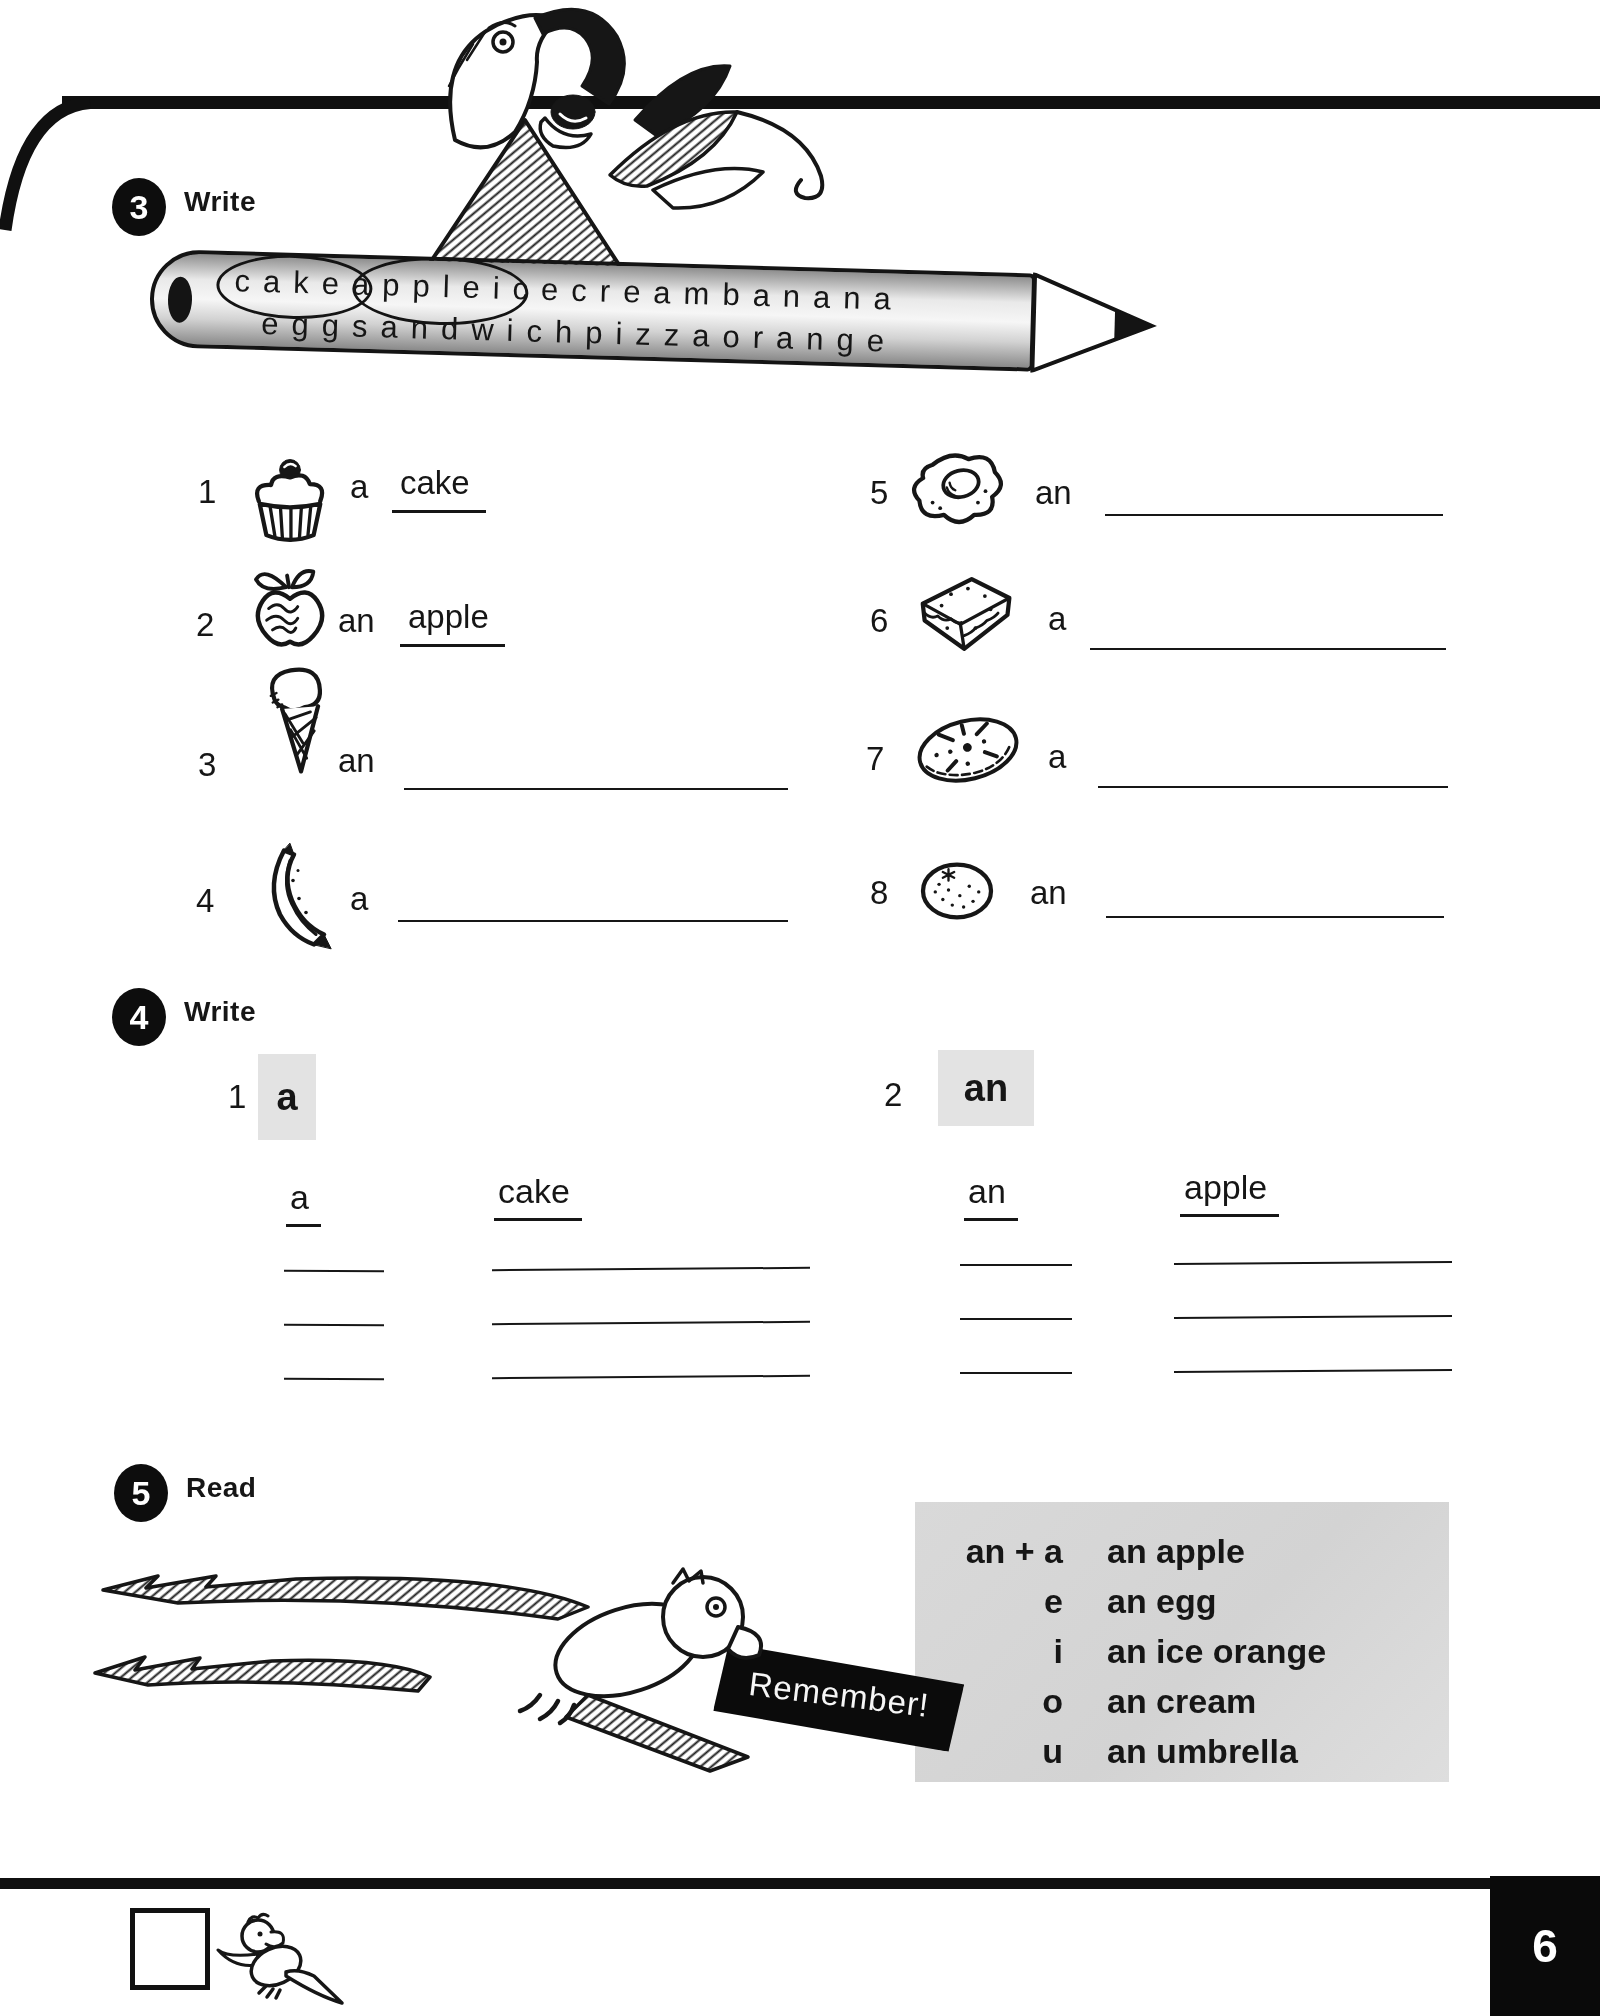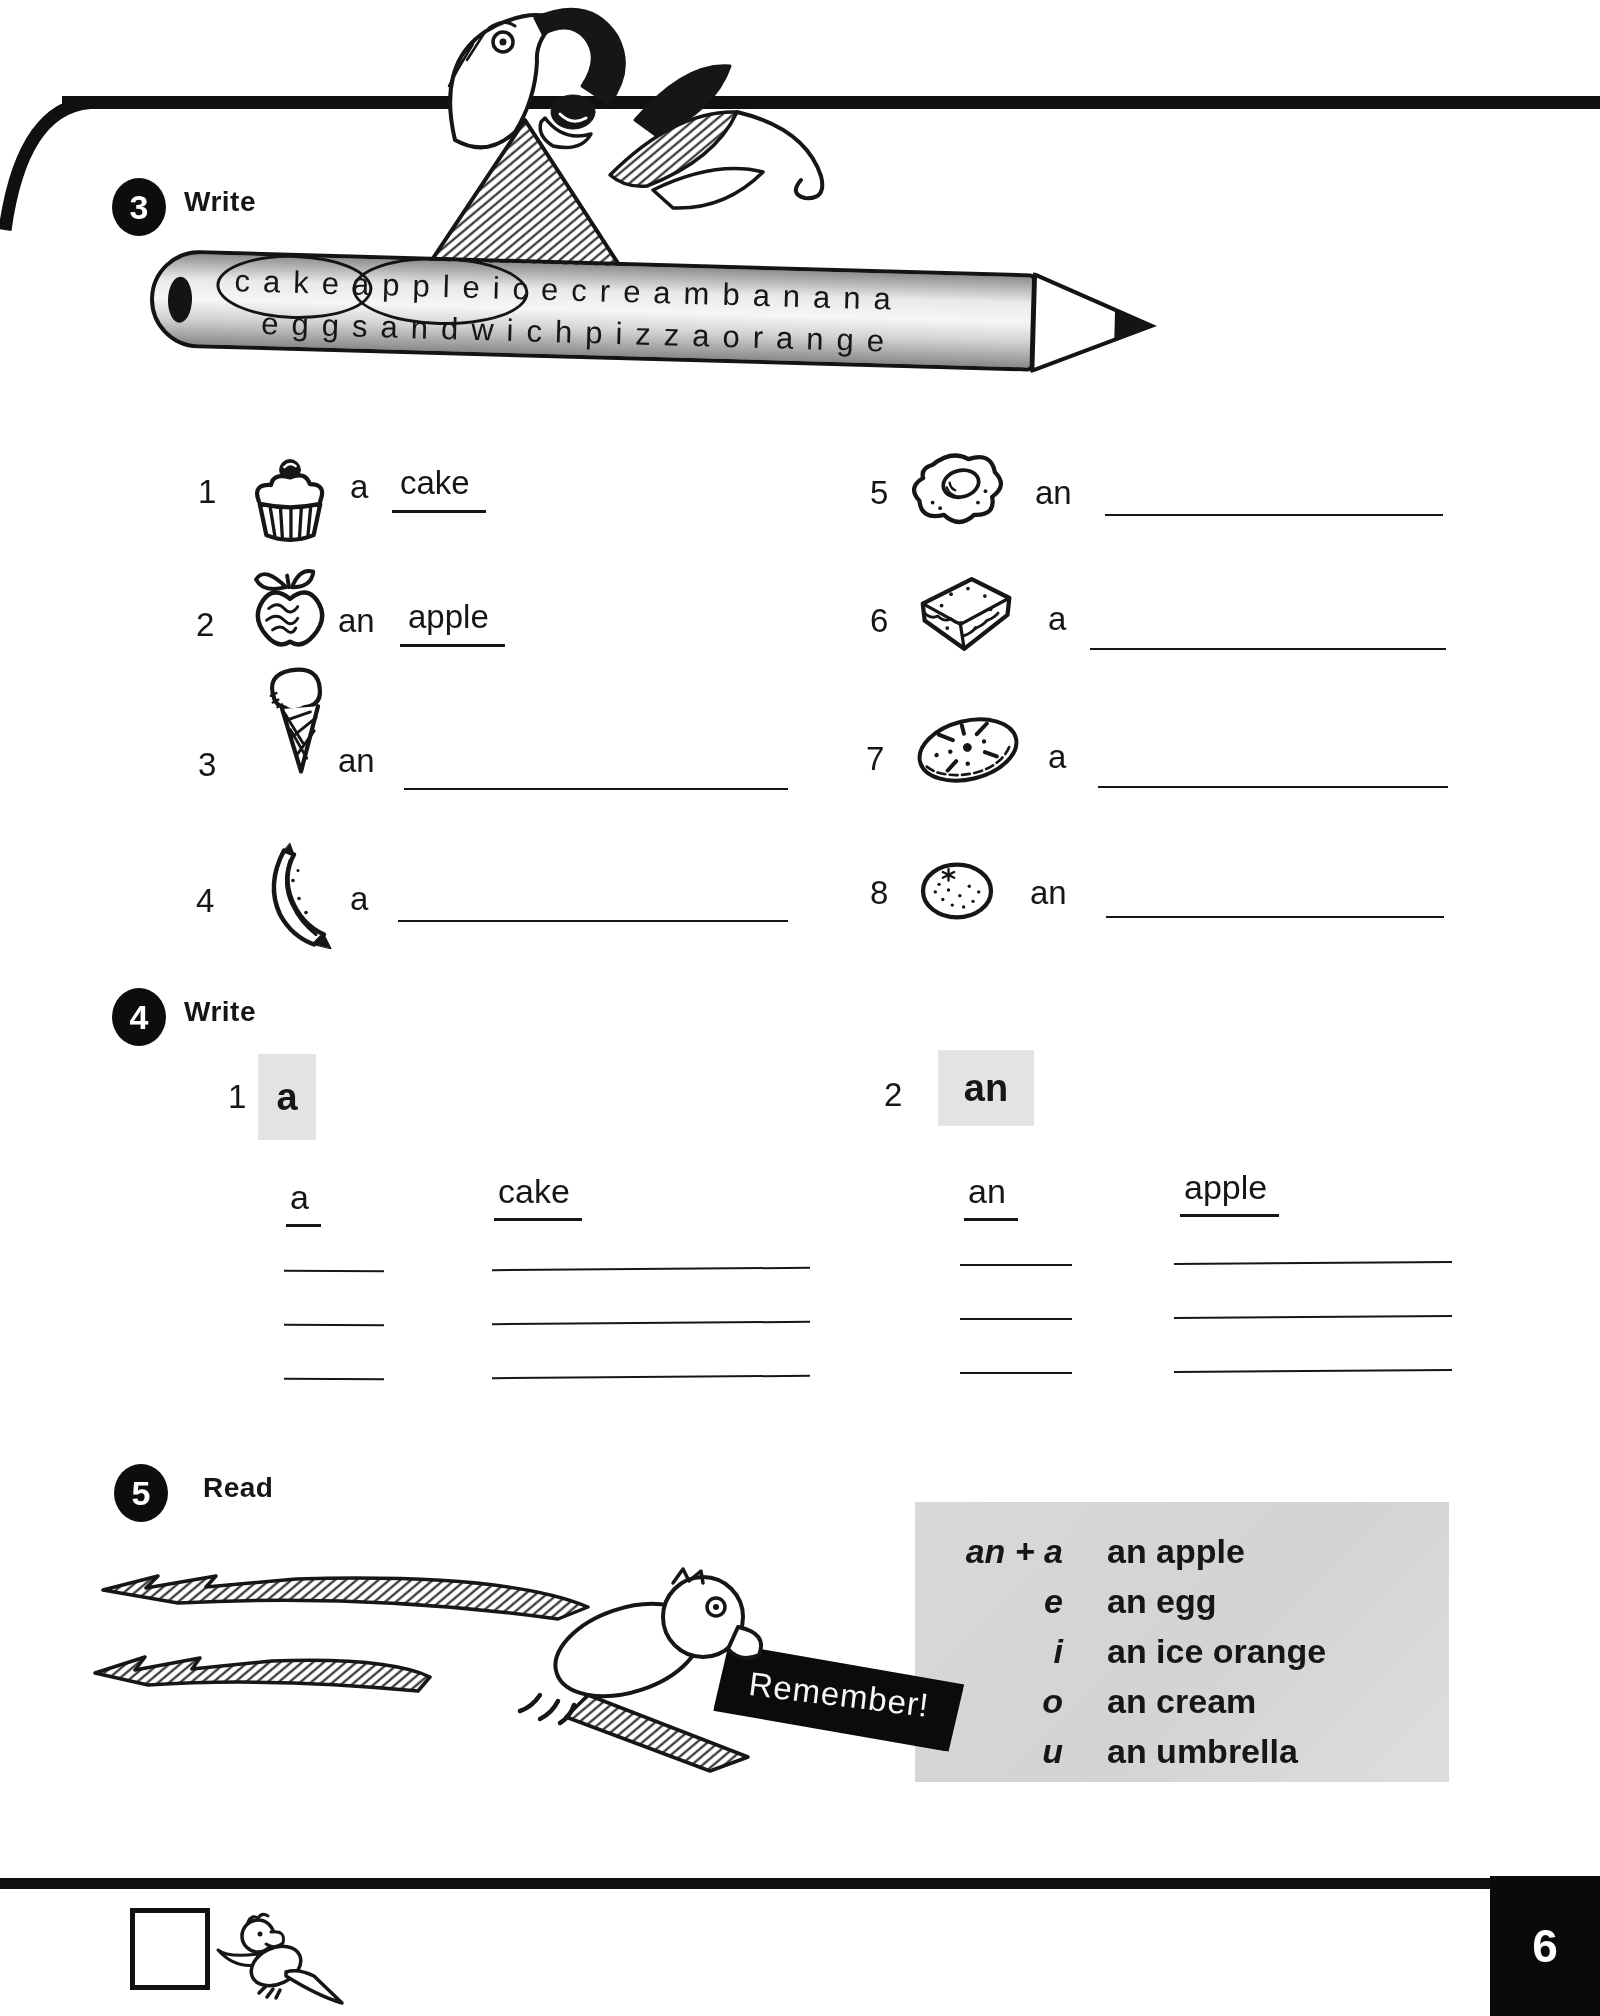--- a/index.html
+++ b/index.html
@@ -37,21 +37,21 @@
   .hl{position:absolute;background:#e3e3e3;display:flex;align-items:center;justify-content:center;
     font-size:38px;font-weight:bold;}
   .hdr{position:absolute;font-size:34px;font-weight:500;line-height:1;
     border-bottom:3.2px solid #161616;padding:0 12px 10px 4px;}
   .tiltA{transform:rotate(-0.45deg);}
   .tiltB{transform:rotate(0.4deg);}
   
   .rembox{position:absolute;left:915px;top:1502px;width:534px;height:280px;
     background:linear-gradient(135deg,#d9d9d9,#d3d3d3 55%,#dedede);box-sizing:border-box;padding-top:24px;}
   .rrow{display:flex;height:50px;align-items:baseline;}
-  .rlabel{width:148px;text-align:right;font-weight:bold;font-size:34px;line-height:50px;font-style:italic;}
+  .rlabel{width:148px;text-align:right;font-weight:bold;font-size:34px;line-height:50px;}
   .rphrase{margin-left:44px;font-weight:bold;font-size:34px;line-height:50px;}
   .banner{position:absolute;left:716px;top:1652px;width:246px;height:86px;background:#0b0b0b;
     transform:rotate(7deg);clip-path:polygon(3% 6%,100% 20%,97% 100%,0% 86%);
     display:flex;align-items:center;justify-content:center;}
   .banner span{color:#f6f6f6;font-size:33px;letter-spacing:1px;}
   .check-square{position:absolute;left:130px;top:1908px;width:80px;height:82px;
     border:5px solid #111;box-sizing:border-box;background:#fff;}
 </style>
 </head>
 <body>
@@ -253,21 +253,21 @@
   <div class="blank tiltA" style="left:1174px;top:1316px;width:278px;"></div>
 
   <div class="blank tiltB" style="left:284px;top:1378px;width:100px;"></div>
   <div class="blank tiltA" style="left:492px;top:1376px;width:318px;"></div>
   <div class="blank" style="left:960px;top:1372px;width:112px;"></div>
   <div class="blank tiltA" style="left:1174px;top:1370px;width:278px;"></div>
 
   <div class="badge" style="left:114px;top:1464px;">
     <span>5</span>
   </div>
-  <div class="sec-title" style="left:203px;top:1474px;">Read</div>
+  <div class="sec-title" style="left:186px;top:1474px;">Read</div>
 
   <div class="rembox">
     <div class="rrow">
       <span class="rlabel">an + a</span>
       <span class="rphrase">an apple</span>
     </div>
     <div class="rrow">
       <span class="rlabel">e</span>
       <span class="rphrase">an egg</span>
     </div>

